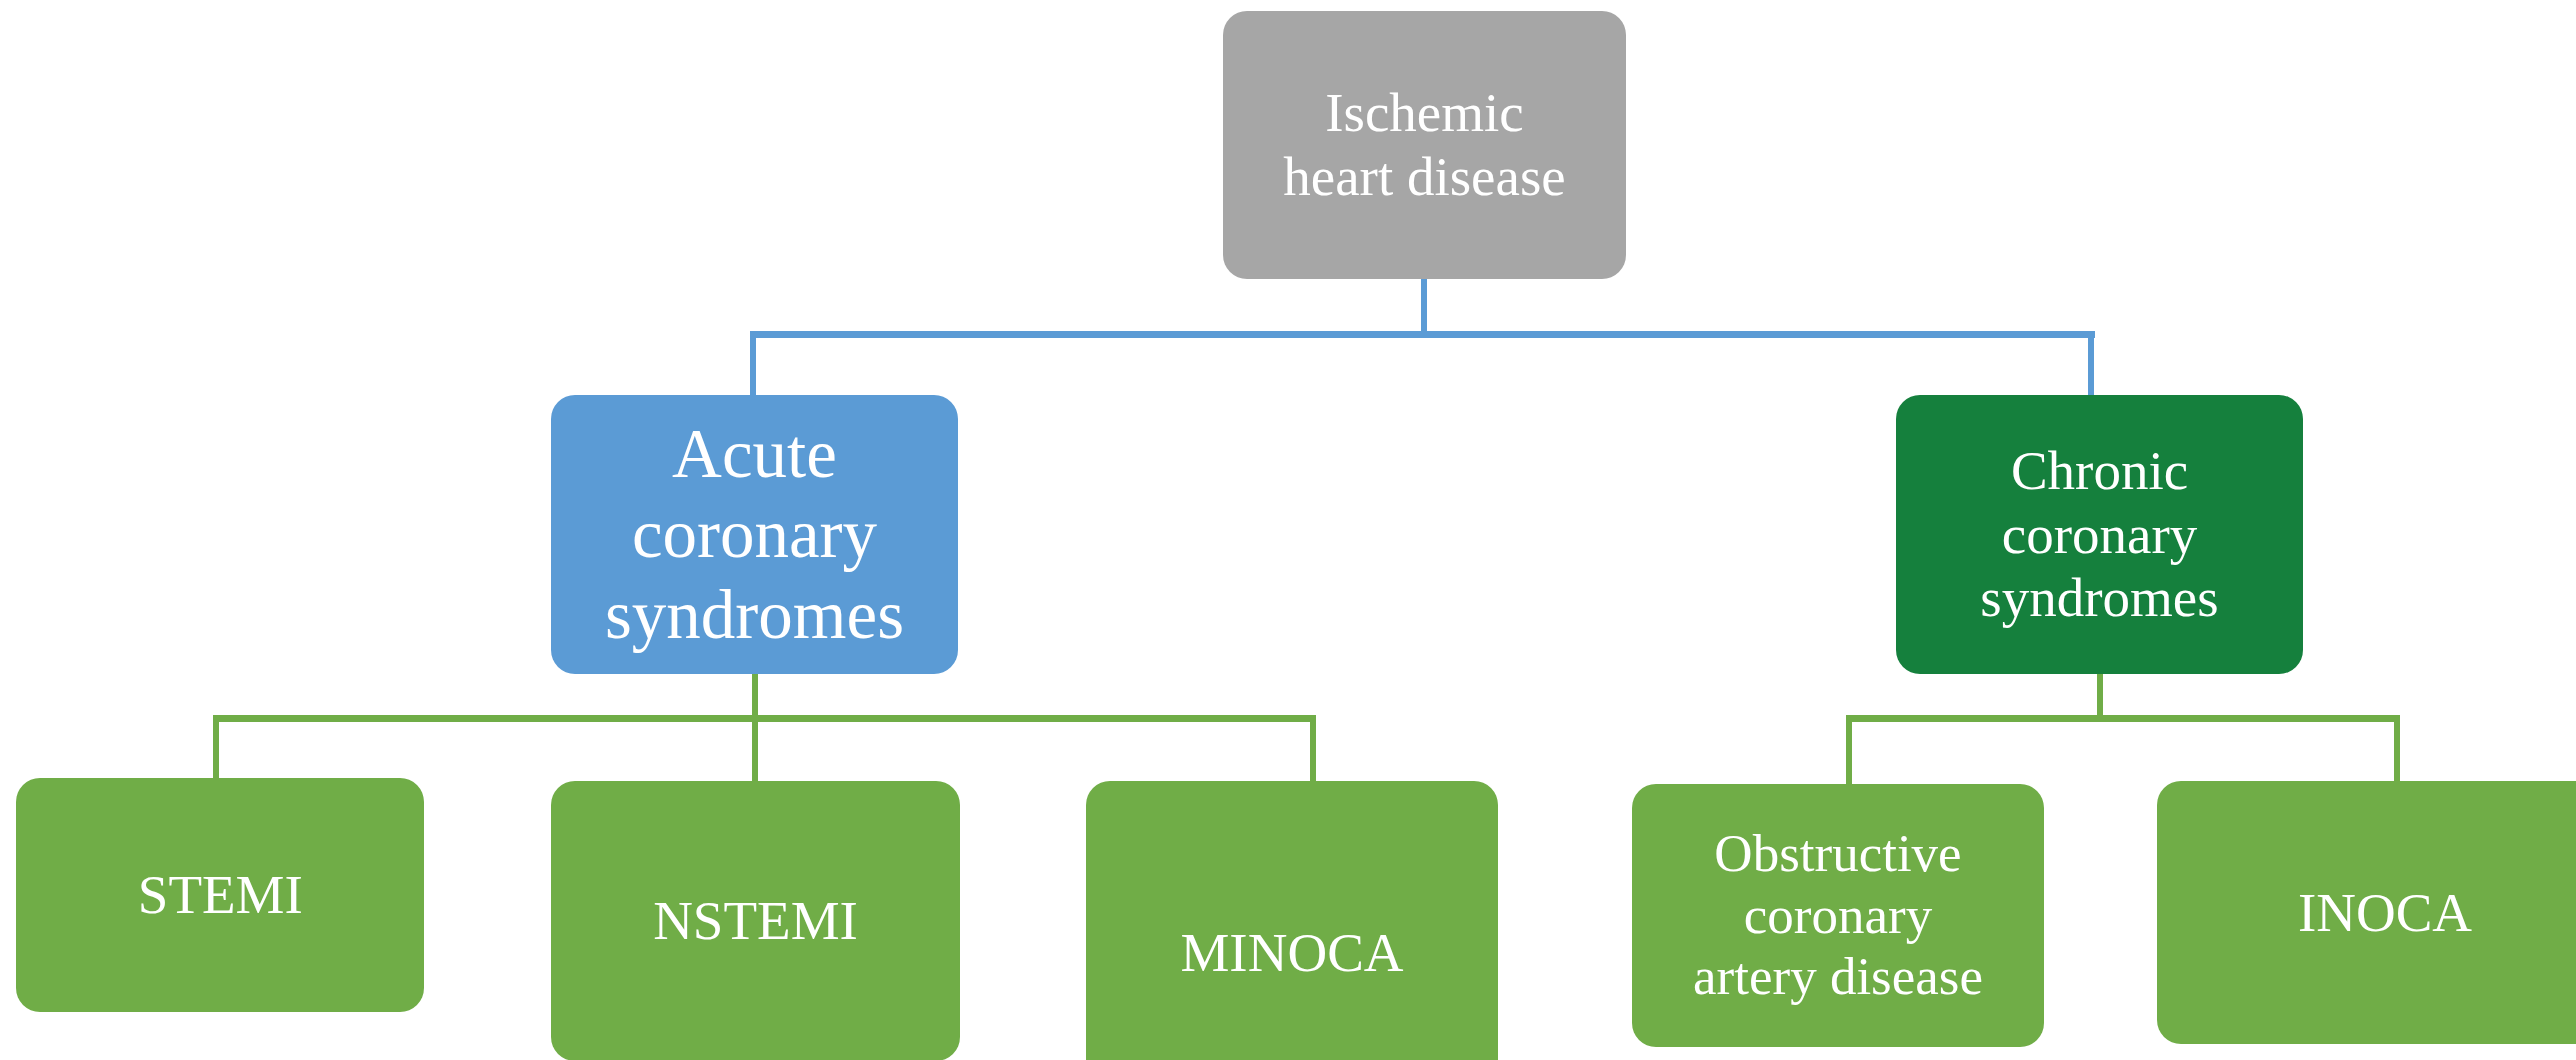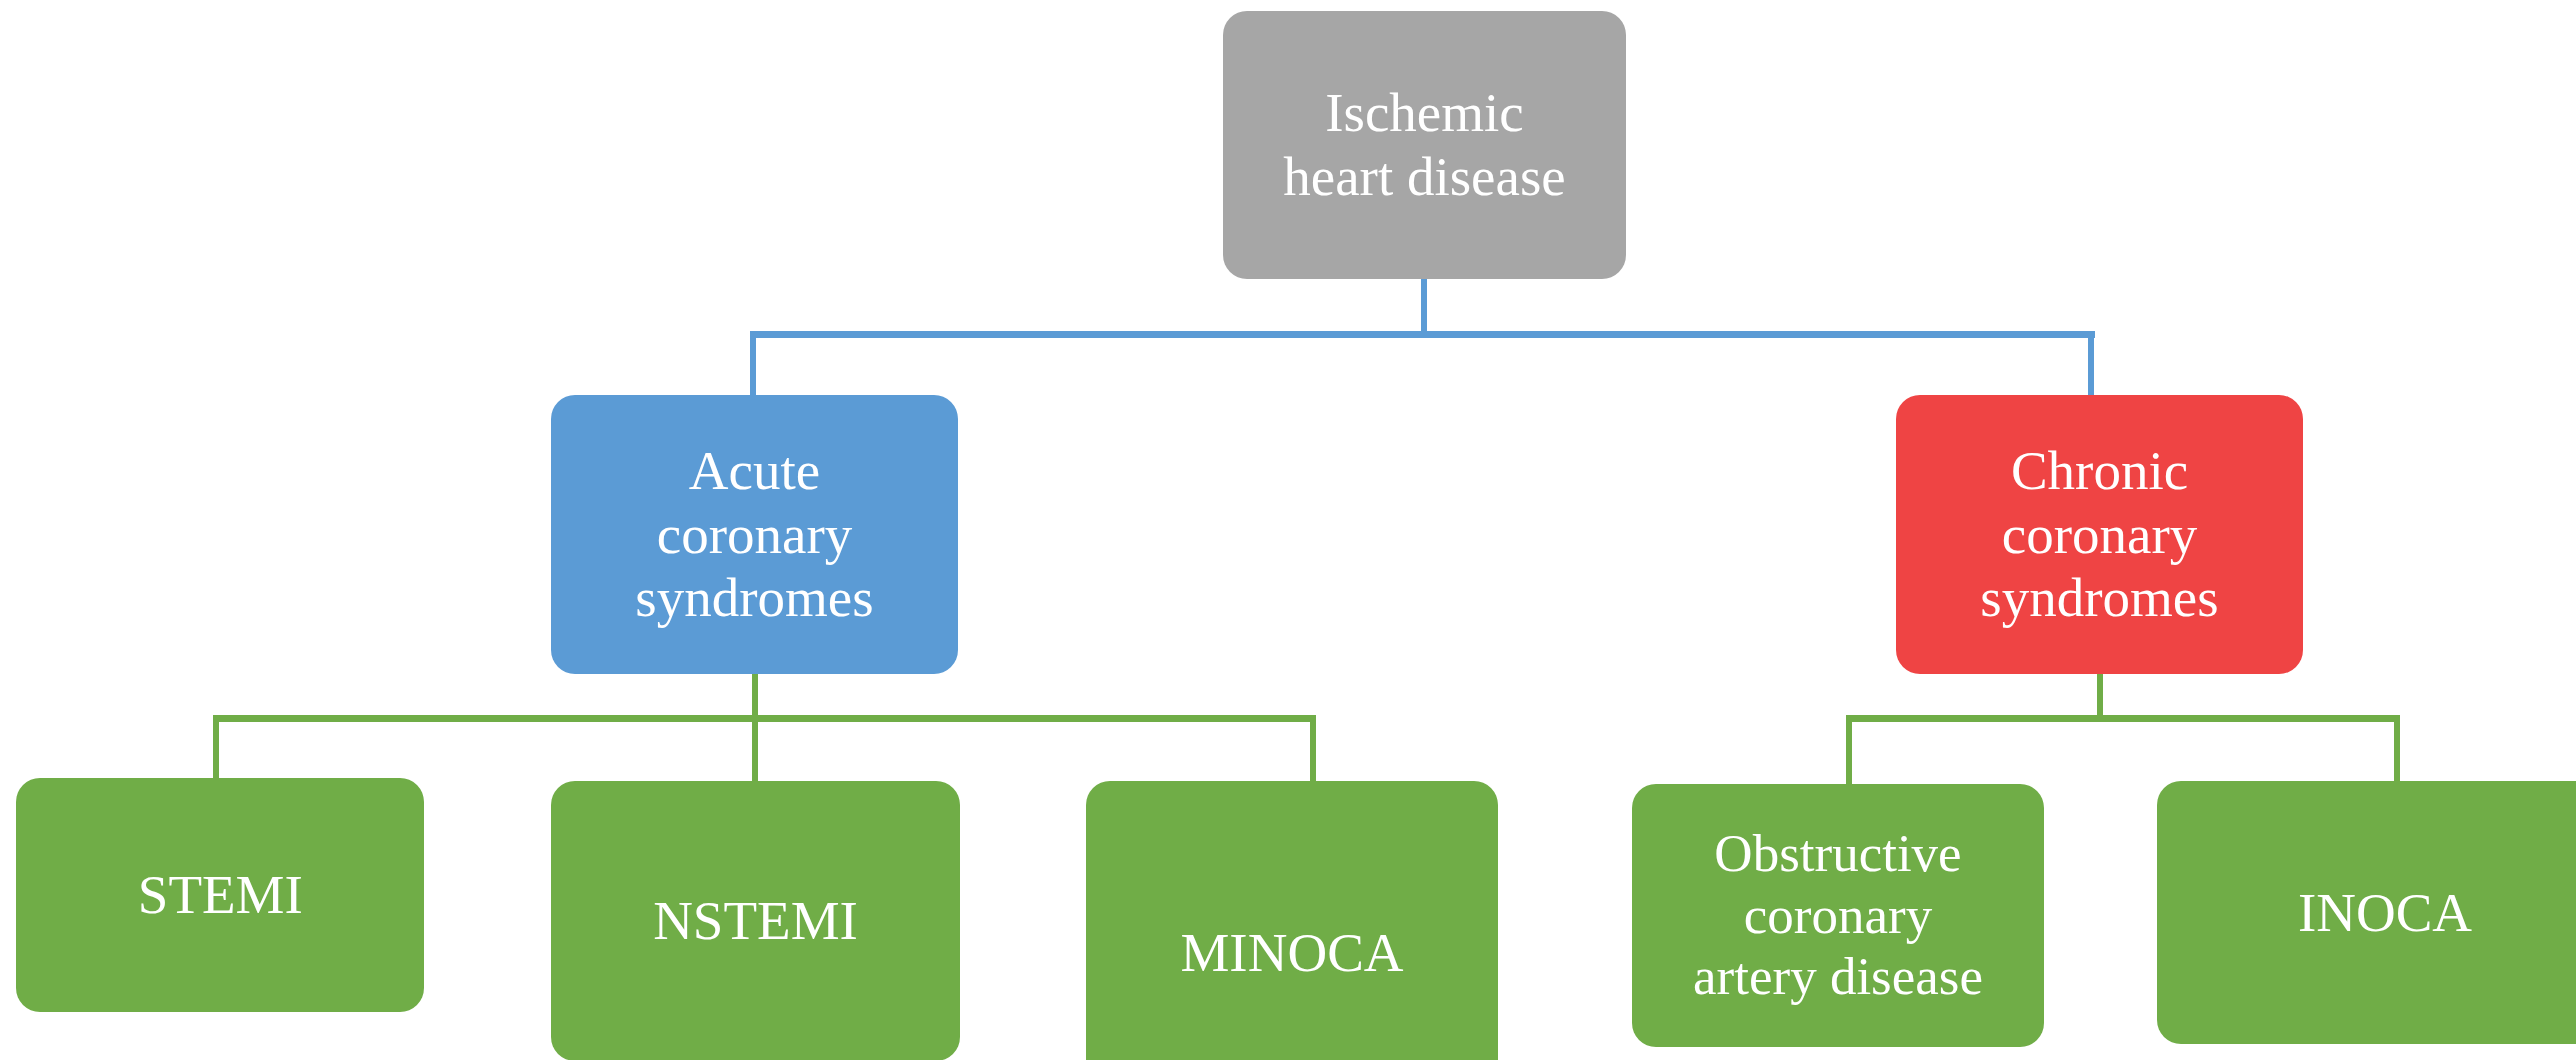--- a/index.html
+++ b/index.html
@@ -43,21 +43,21 @@
     height: 268px;
     font-size: 55px;
   }
 
   
   #node-acs {
     left: 551px;
     top: 395px;
     width: 407px;
     height: 279px;
-    font-size: 55px;
+    font-size: 69px;
   }
   #node-ccs {
     left: 1896px;
     top: 395px;
     width: 407px;
     height: 279px;
     font-size: 55px;
   }
 
   
@@ -150,21 +150,21 @@
     <span class="label">Ischemic
 heart disease</span>
   </div>
 
   <div class="node" id="node-acs" style="background: rgb(91, 155, 213);">
     <span class="label">Acute
 coronary
 syndromes</span>
   </div>
 
-  <div class="node" id="node-ccs" style="background: #ef4444;">
+  <div class="node" id="node-ccs" style="background: #15803d;">
     <span class="label">Chronic
 coronary
 syndromes</span>
   </div>
 
   <div class="node" id="node-stemi" style="background: rgb(112, 173, 71);">
     <span class="label">STEMI</span>
   </div>
 
   <div class="node" id="node-nstemi" style="background: rgb(112, 173, 71);">

